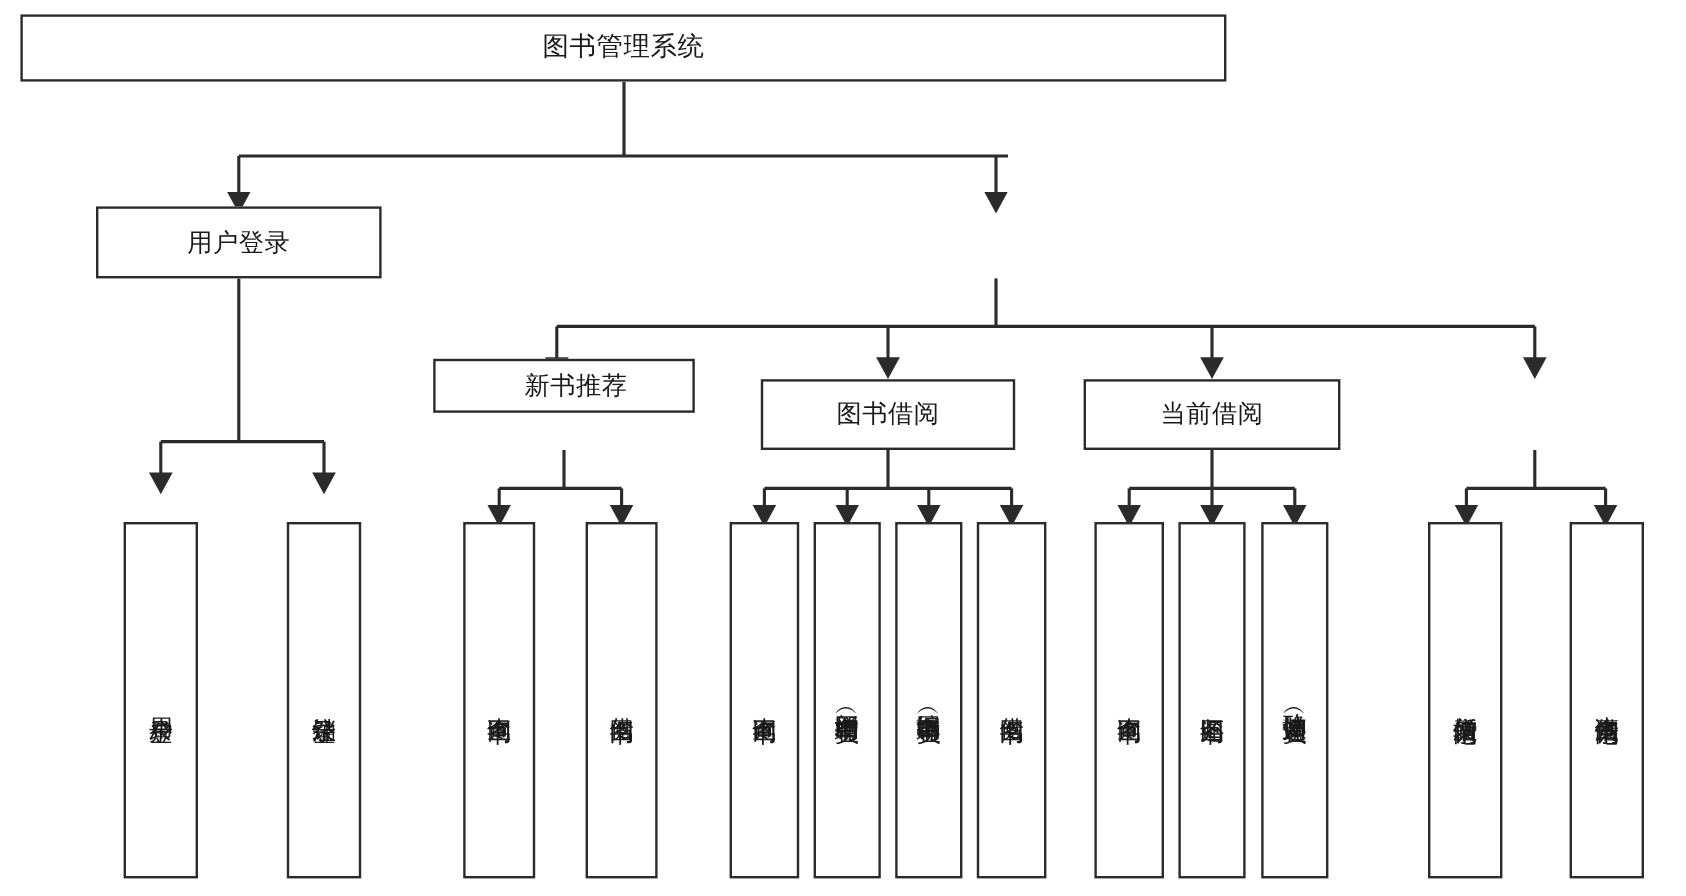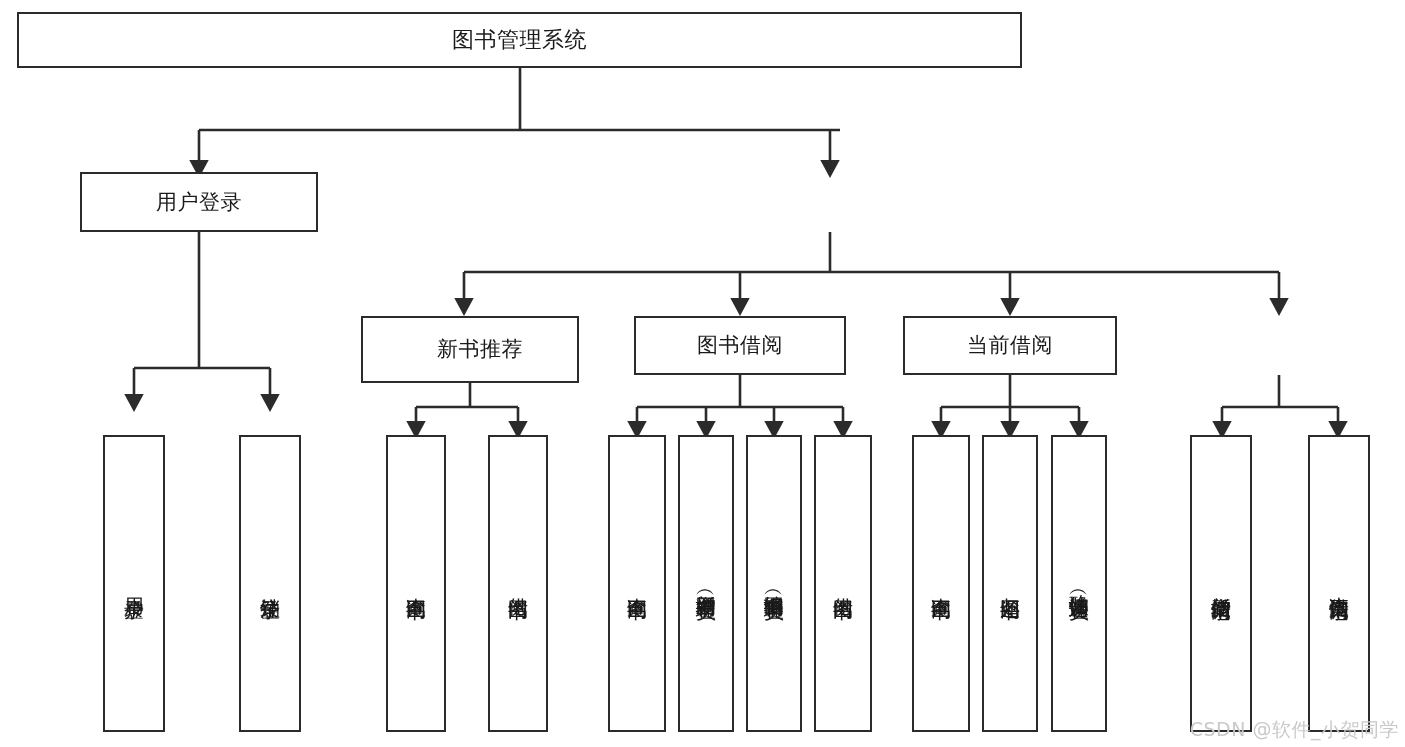--- a/index.html
+++ b/index.html
@@ -134,21 +134,21 @@
   </svg>
 
   <div class="node h root" style="left:17px;top:12px;width:1005px;height:56px;">
     <span class="node-label">图书管理系统</span>
   </div>
 
   <div class="node h" style="left:80px;top:172px;width:238px;height:60px;">
     <span class="node-label">用户登录</span>
   </div>
 
-  <div class="node h" style="left:361px;top:316px;width:218px;height:67px;padding-left:20px;">
+  <div class="node h" style="left:361px;top:299px;width:218px;height:45px;padding-left:20px;">
     <span class="node-label">新书推荐</span>
   </div>
   <div class="node h" style="left:903px;top:316px;width:214px;height:59px;">
     <span class="node-label">当前借阅</span>
   </div>
   <div class="node h" style="left:634px;top:316px;width:212px;height:59px;">
     <span class="node-label">图书借阅</span>
   </div>
 
   <div class="node v" style="left:103px;top:435px;width:62px;height:297px;">
@@ -188,15 +188,14 @@
     <span class="node-label">确认归还（管理员）</span>
   </div>
 
   <div class="node v" style="left:1190px;top:435px;width:62px;height:297px;">
     <span class="node-label">新增借阅记录</span>
   </div>
   <div class="node v" style="left:1308px;top:435px;width:62px;height:297px;">
     <span class="node-label">查询借阅记录</span>
   </div>
 
-  <div class="watermark">CSDN @软件_小贺同学</div>
 
 </div>
 
 </body></html>

